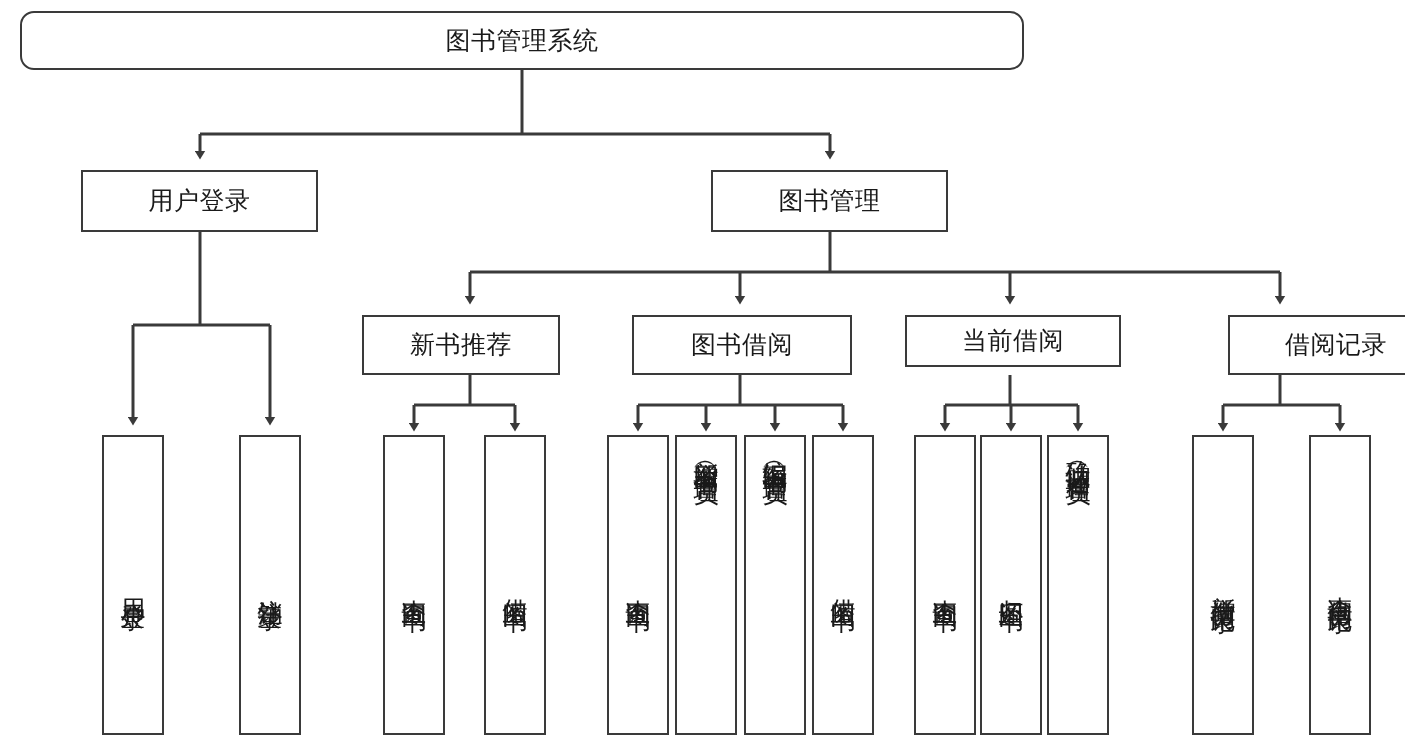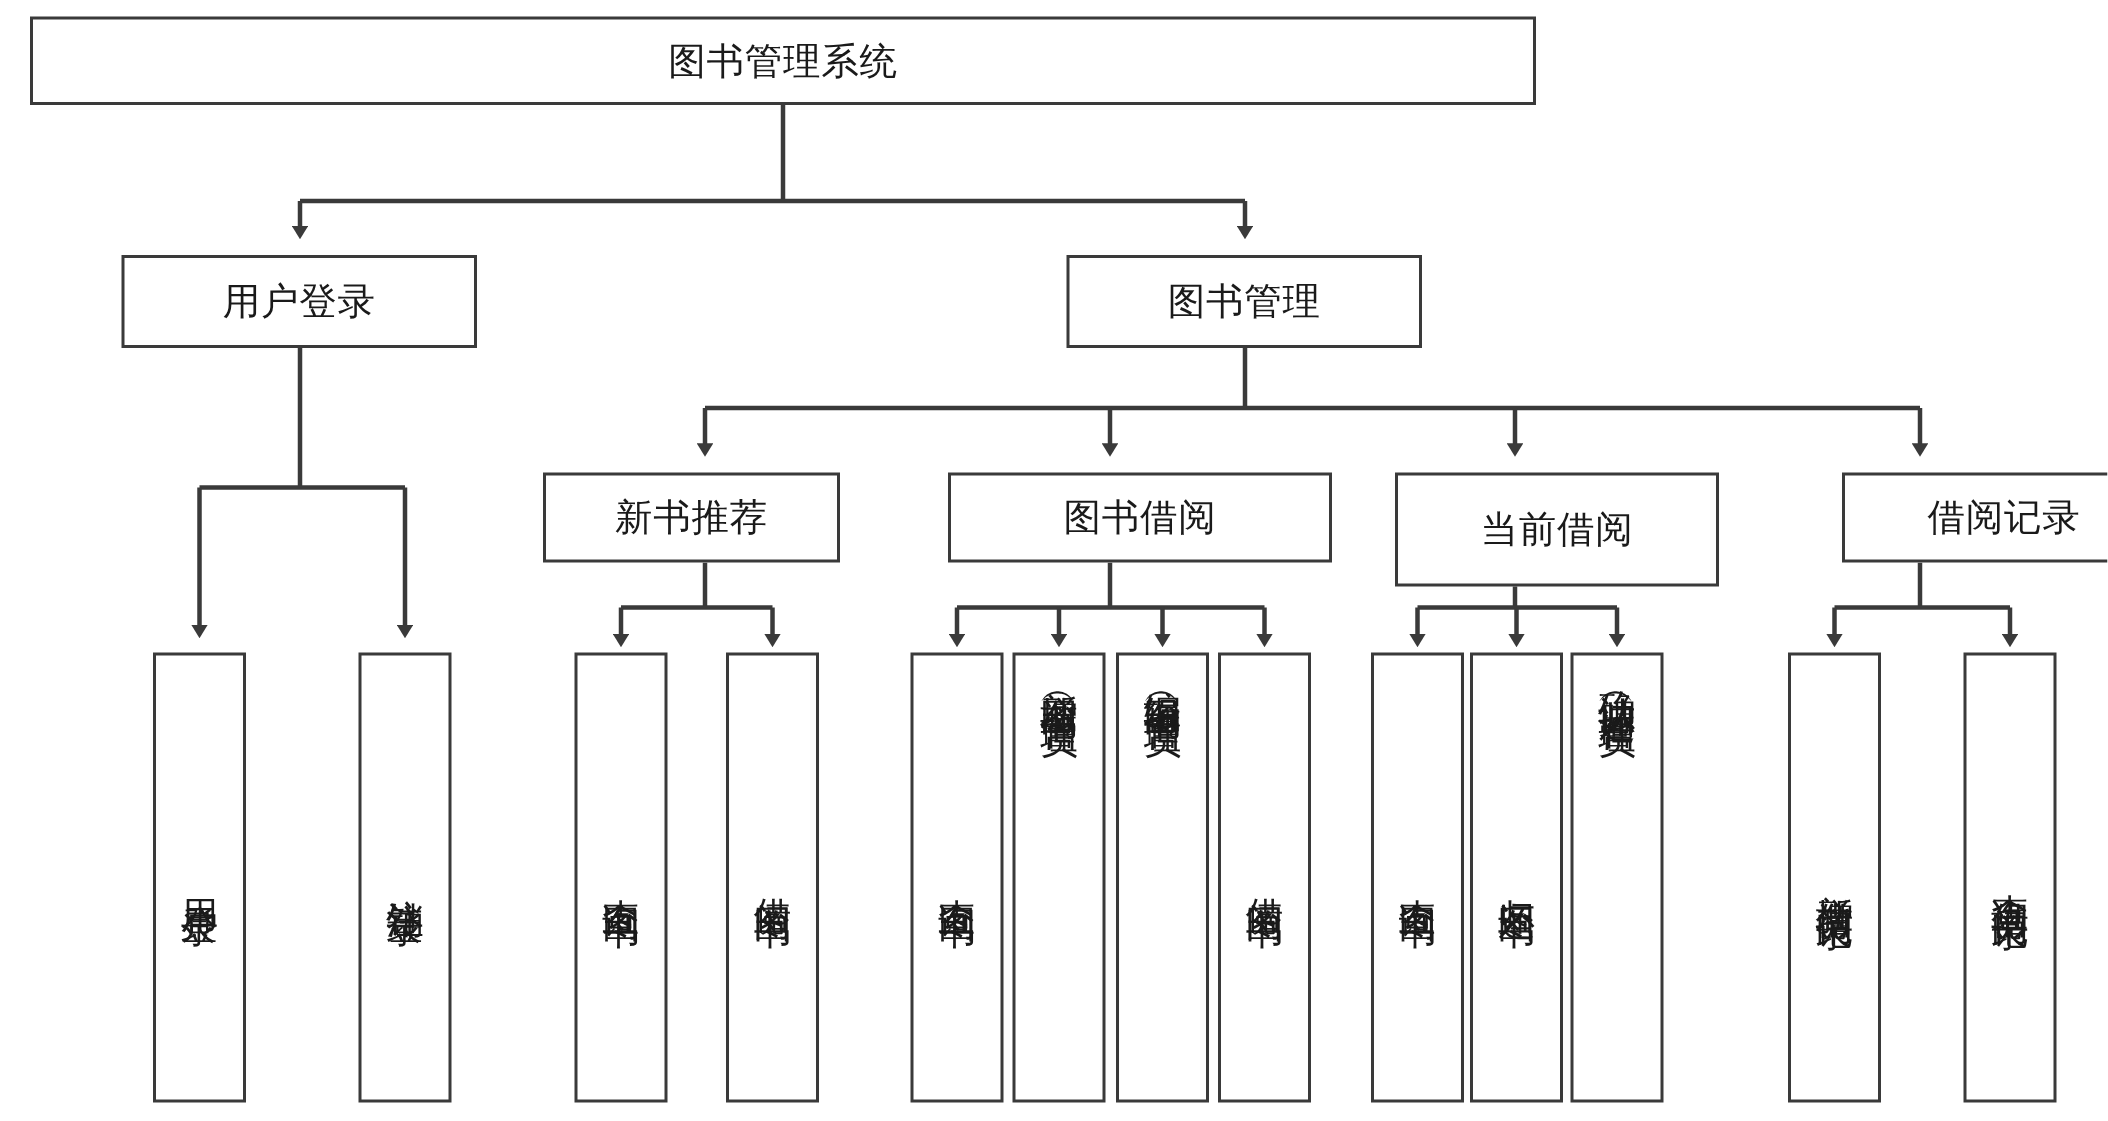--- a/index.html
+++ b/index.html
@@ -127,38 +127,38 @@
       <path d="M1078,405 L1078,424" marker-end="url(#arrowhead)"></path>
 
       <path d="M1280,375 L1280,405"></path>
       <path d="M1223,405 L1340,405"></path>
       <path d="M1223,405 L1223,424" marker-end="url(#arrowhead)"></path>
       <path d="M1340,405 L1340,424" marker-end="url(#arrowhead)"></path>
 
     </g>
   </svg>
 
-  <div class="node root horiz" style="left:20px; top:11px; width:1004px; height:59px;">
+  <div class="node root horiz" style="left:20px; top:11px; width:1004px; height:59px;border-radius:14px;">
     <span class="node-label">图书管理系统</span>
   </div>
 
   <div class="node horiz" style="left:81px; top:170px; width:237px; height:62px;">
     <span class="node-label">用户登录</span>
   </div>
   <div class="node horiz" style="left:711px; top:170px; width:237px; height:62px;justify-content:center;">
     <span class="node-label">图书管理</span>
   </div>
 
   <div class="node horiz" style="left:362px; top:315px; width:198px; height:60px;">
     <span class="node-label">新书推荐</span>
   </div>
-  <div class="node horiz" style="left:632px; top:315px; width:256px; height:60px;">
+  <div class="node horiz" style="left:632px; top:315px; width:220px; height:60px;">
     <span class="node-label">图书借阅</span>
   </div>
-  <div class="node horiz" style="left:930px; top:315px; width:216px; height:76px;">
+  <div class="node horiz" style="left:905px; top:315px; width:216px; height:52px;">
     <span class="node-label">当前借阅</span>
   </div>
   <div class="node horiz" style="left:1228px; top:315px; width:216px; height:60px;">
     <span class="node-label">借阅记录</span>
   </div>
 
   <div class="node vert centered" style="left:102px; top:435px; width:62px; height:300px;">
     <span class="node-label">用户登录</span>
   </div>
   <div class="node vert centered" style="left:239px; top:435px; width:62px; height:300px;">

